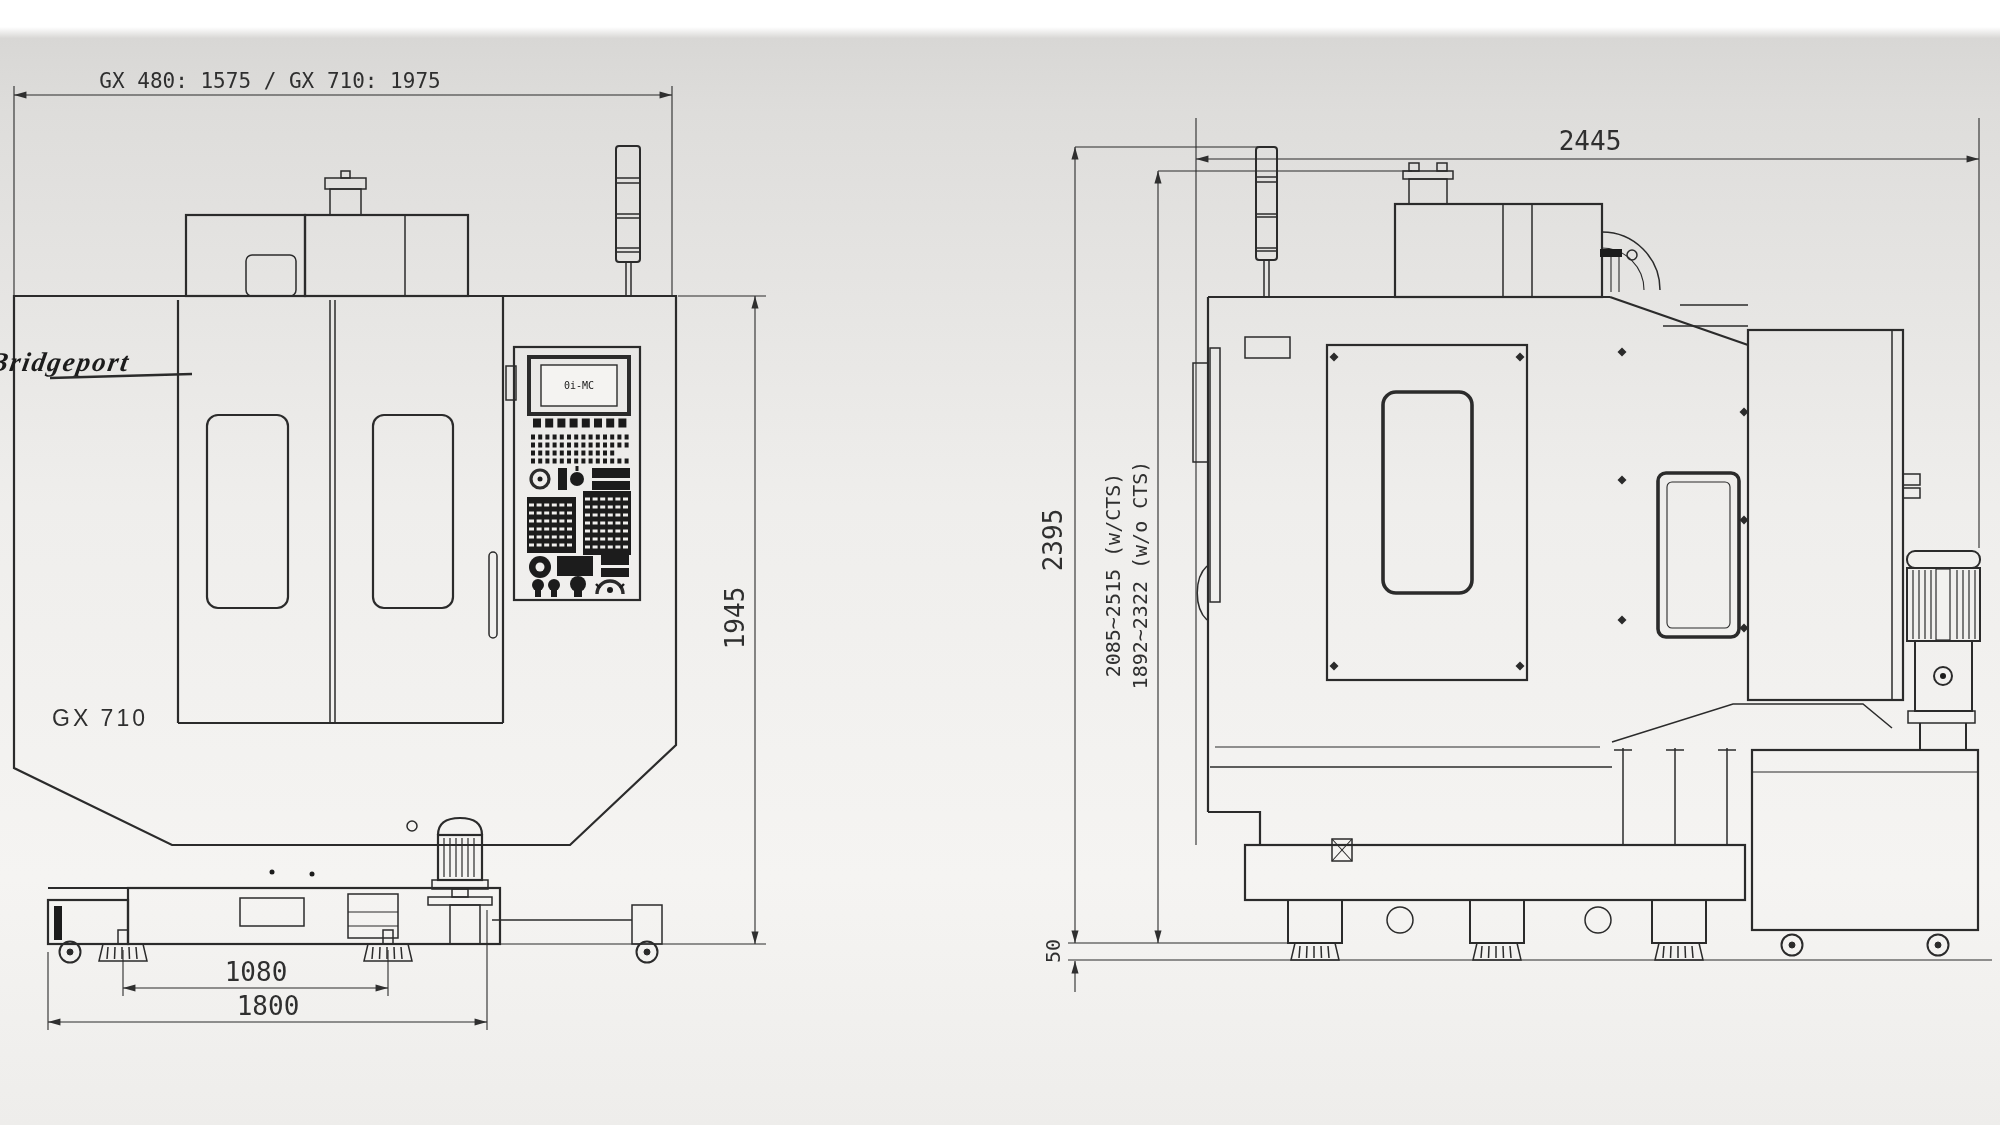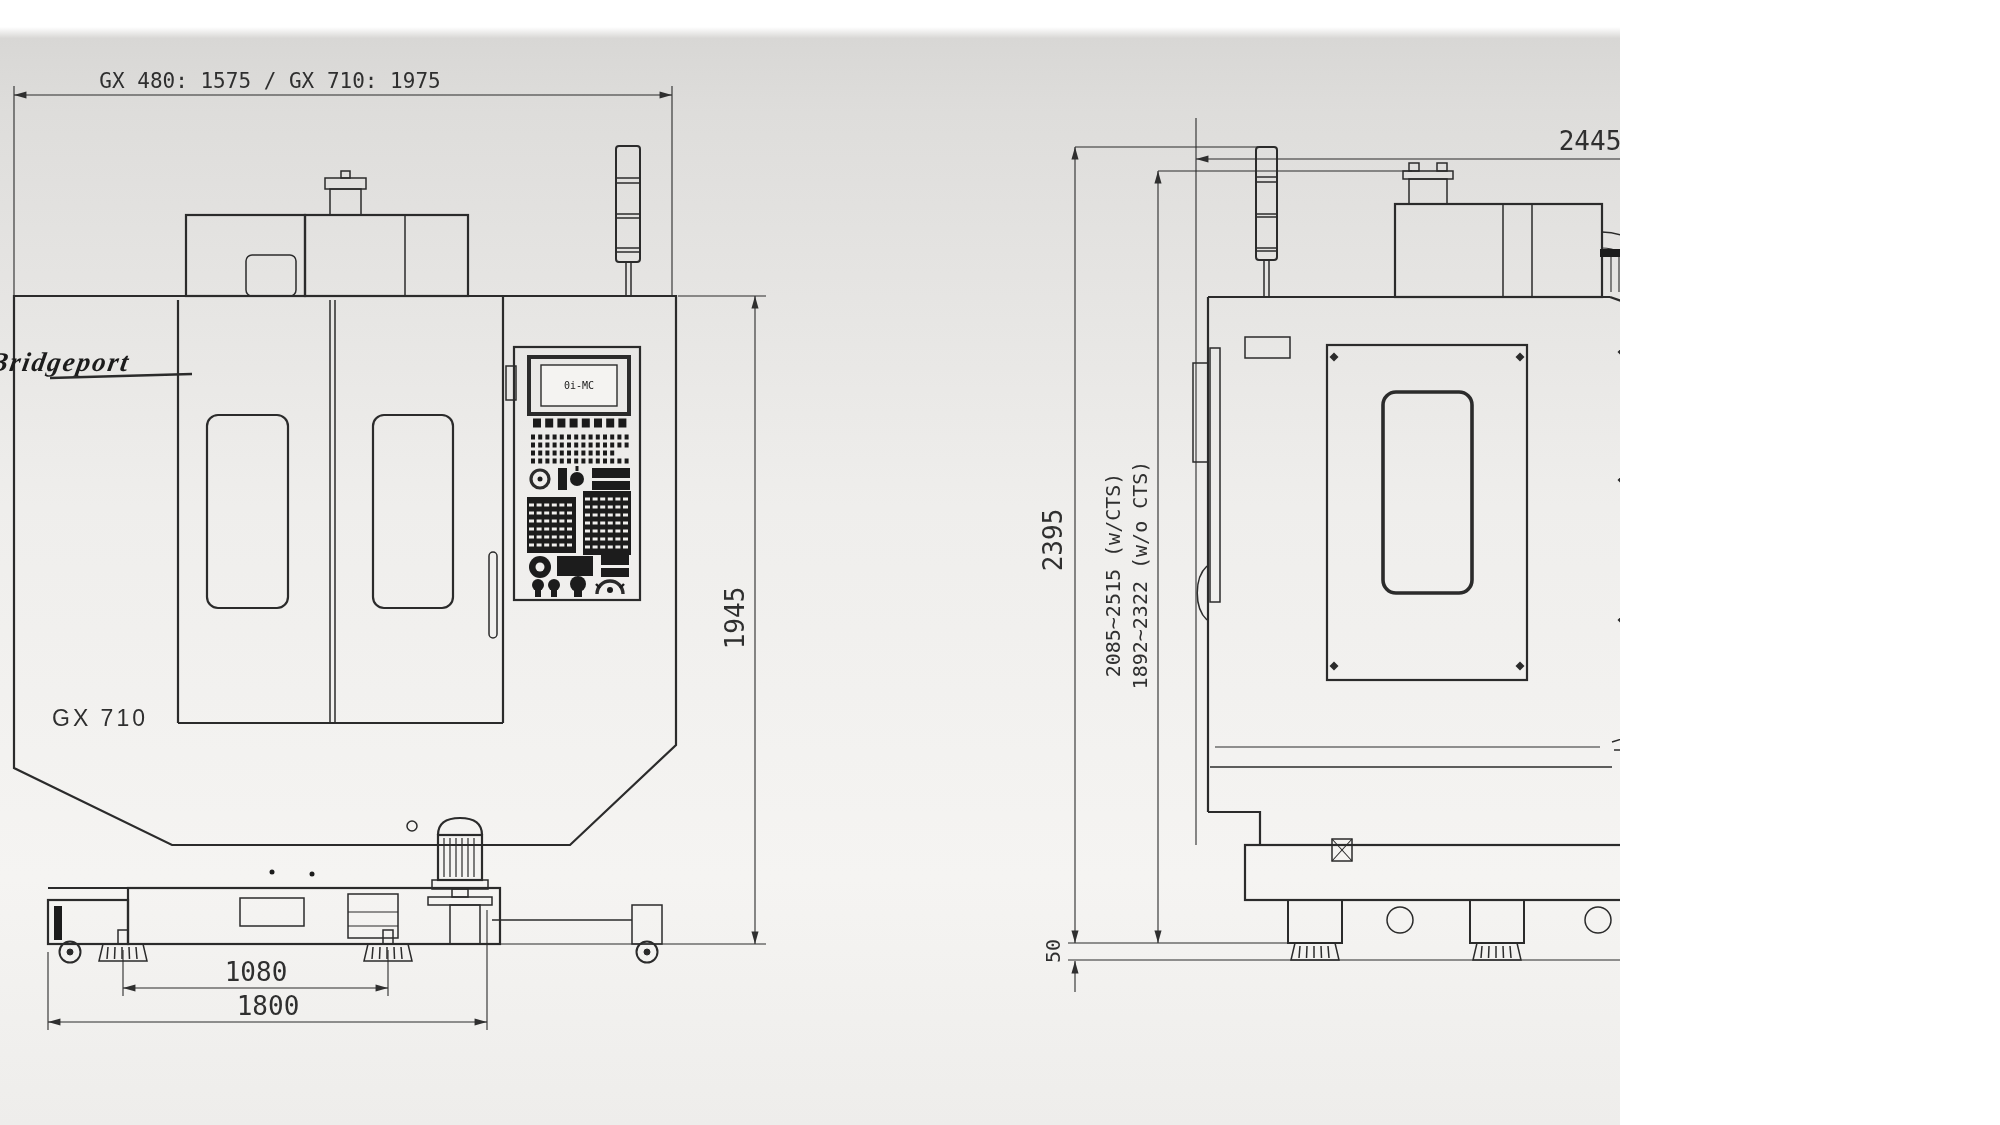--- a/index.html
+++ b/index.html
@@ -1,16 +1,16 @@
 <!DOCTYPE html>
 <html><head>
 <meta charset="utf-8">
 <style>
   html,body{margin:0;padding:0;background:#fff;}
-  .stage{position:relative;width:1620px;height:1125px;overflow:hidden;
+  .stage{position:relative;width:2000px;height:1125px;overflow:hidden;
          font-family:"Liberation Sans",sans-serif;}
   svg{display:block}
   .dimtxt{font-family:"DejaVu Sans Mono",monospace;fill:#2f2f2f;}
   .lbltxt{font-family:"Liberation Sans",sans-serif;fill:#2f2f2f;}
   .logotxt{font-family:"Liberation Serif",serif;font-style:italic;font-weight:bold;fill:#1c1c1c;}
   .scrtxt{font-family:"DejaVu Sans Mono",monospace;fill:#1a1a1a;}
   .ln{stroke:#2b2b2b;fill:none;}
   .thick{stroke-width:2.2;}
   .med{stroke-width:1.5;}
   .thin{stroke-width:1.1;}

